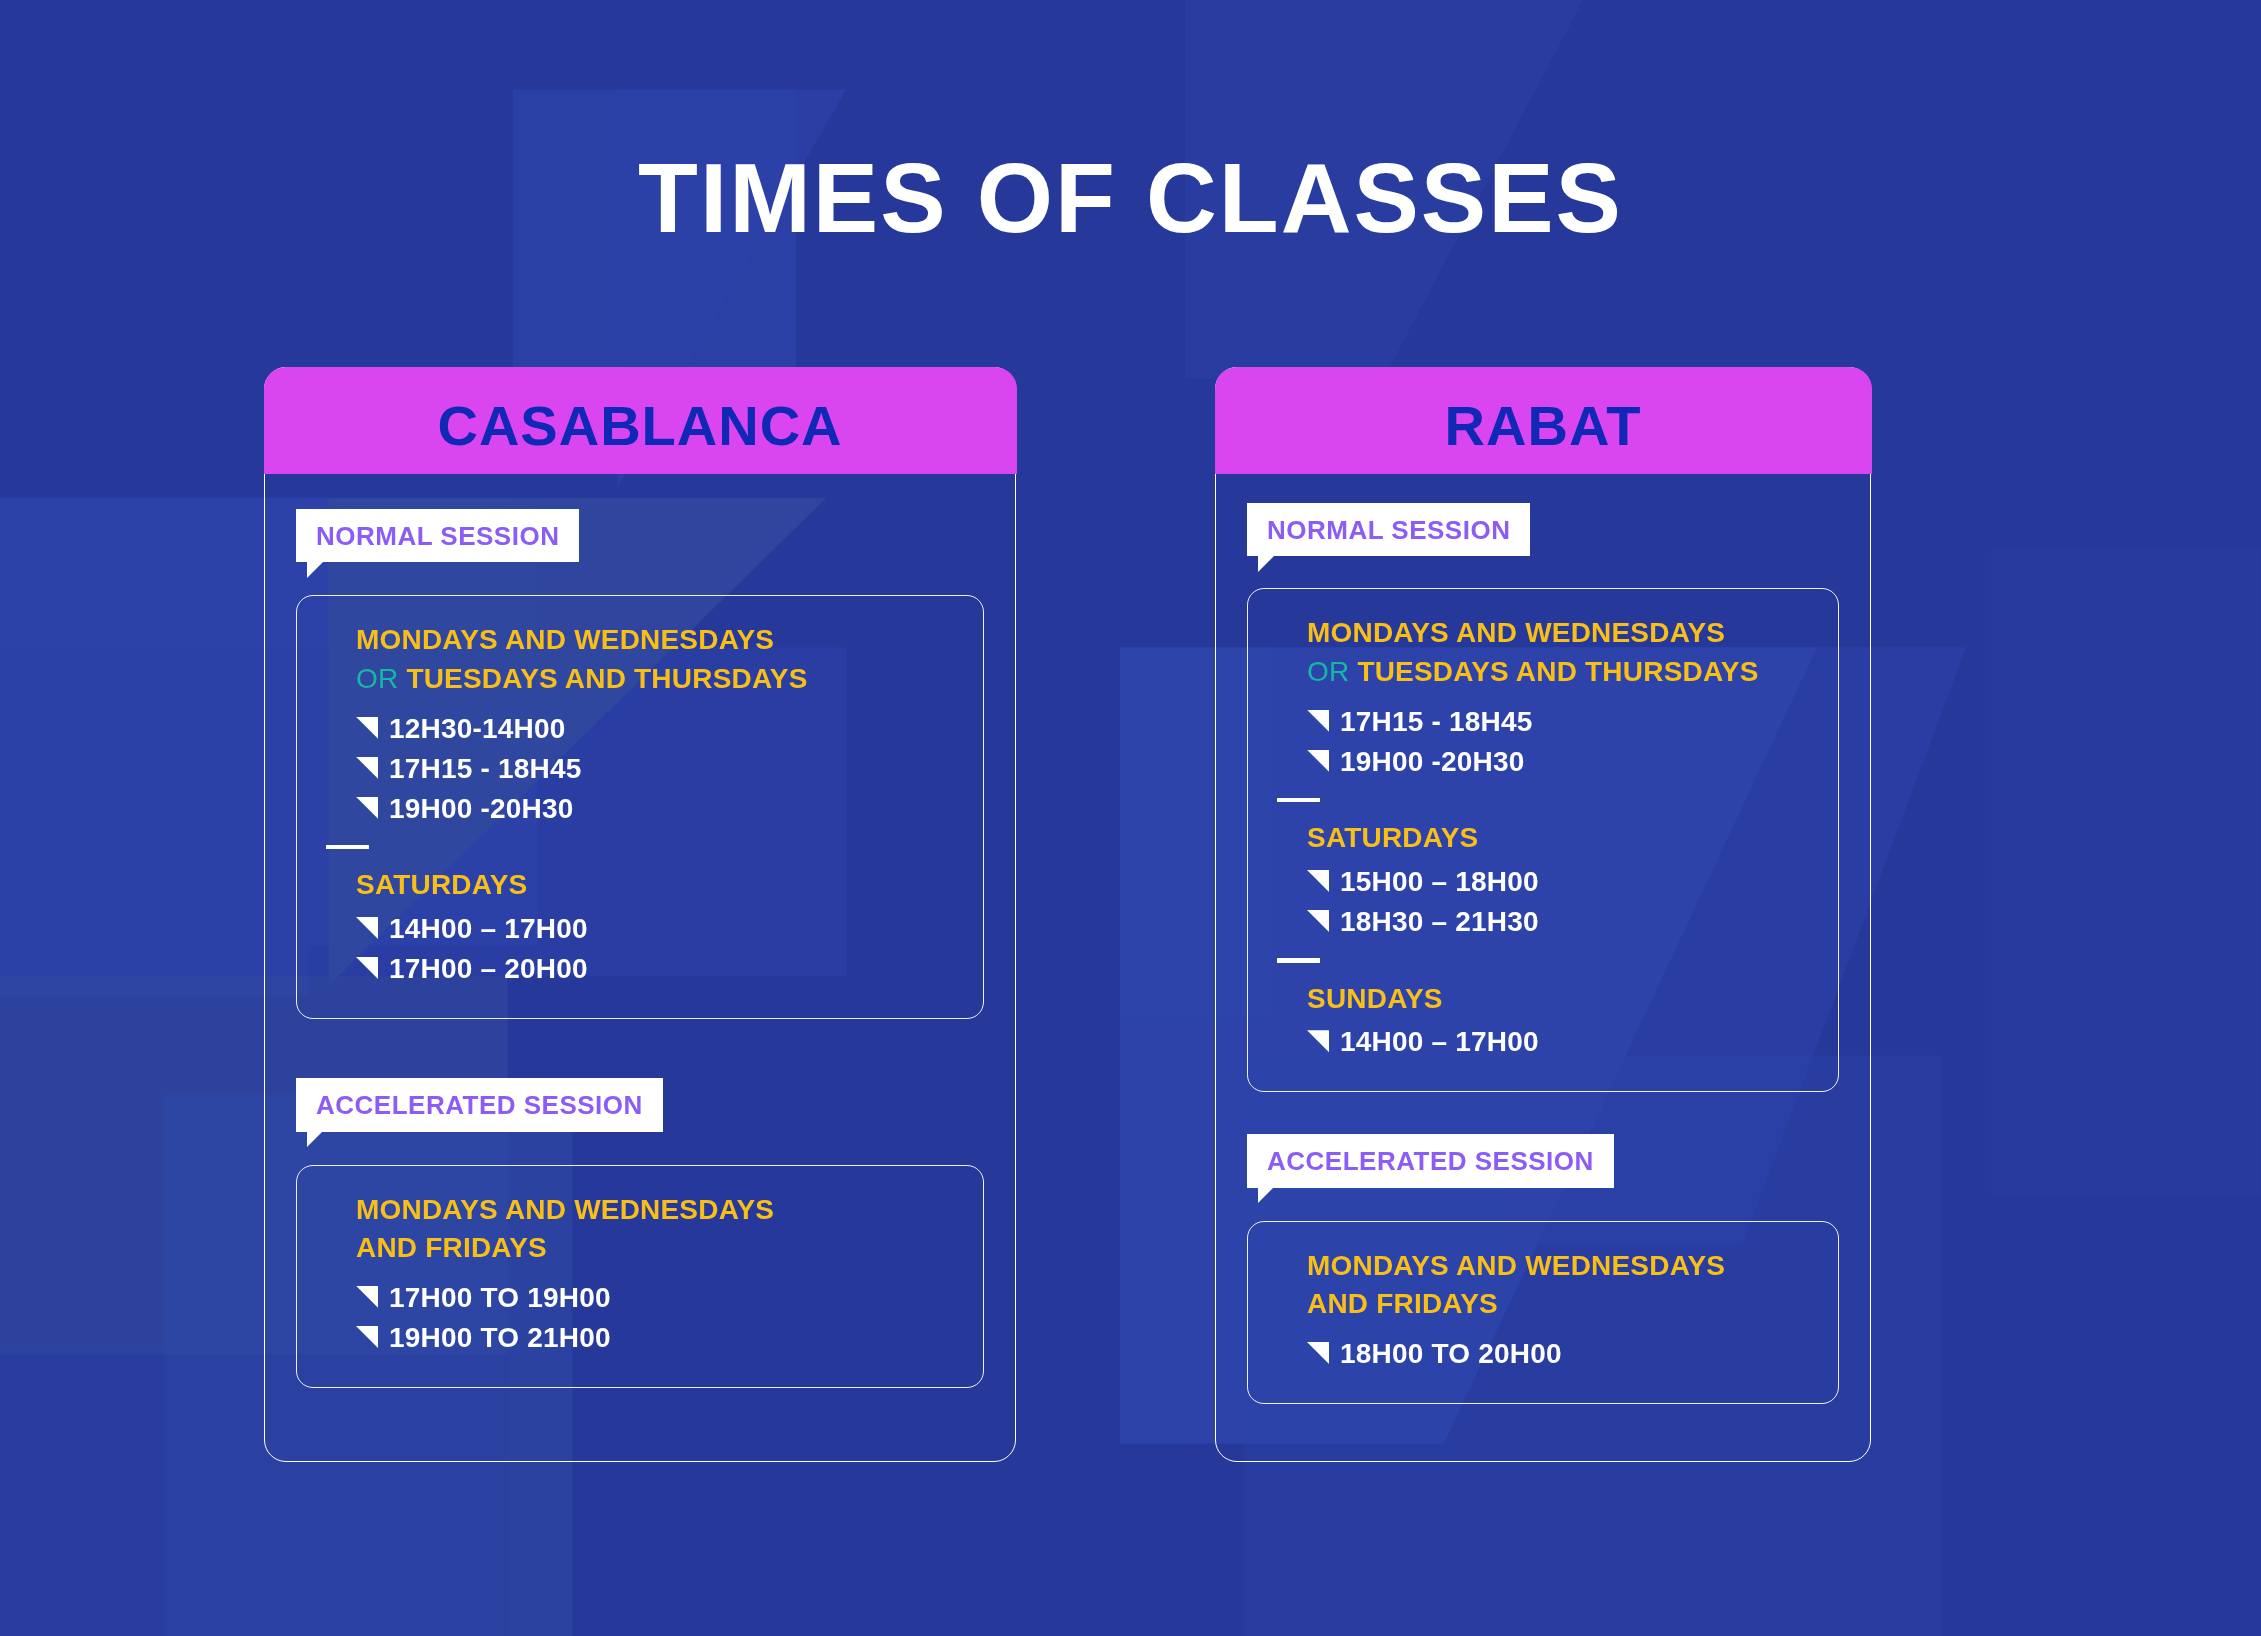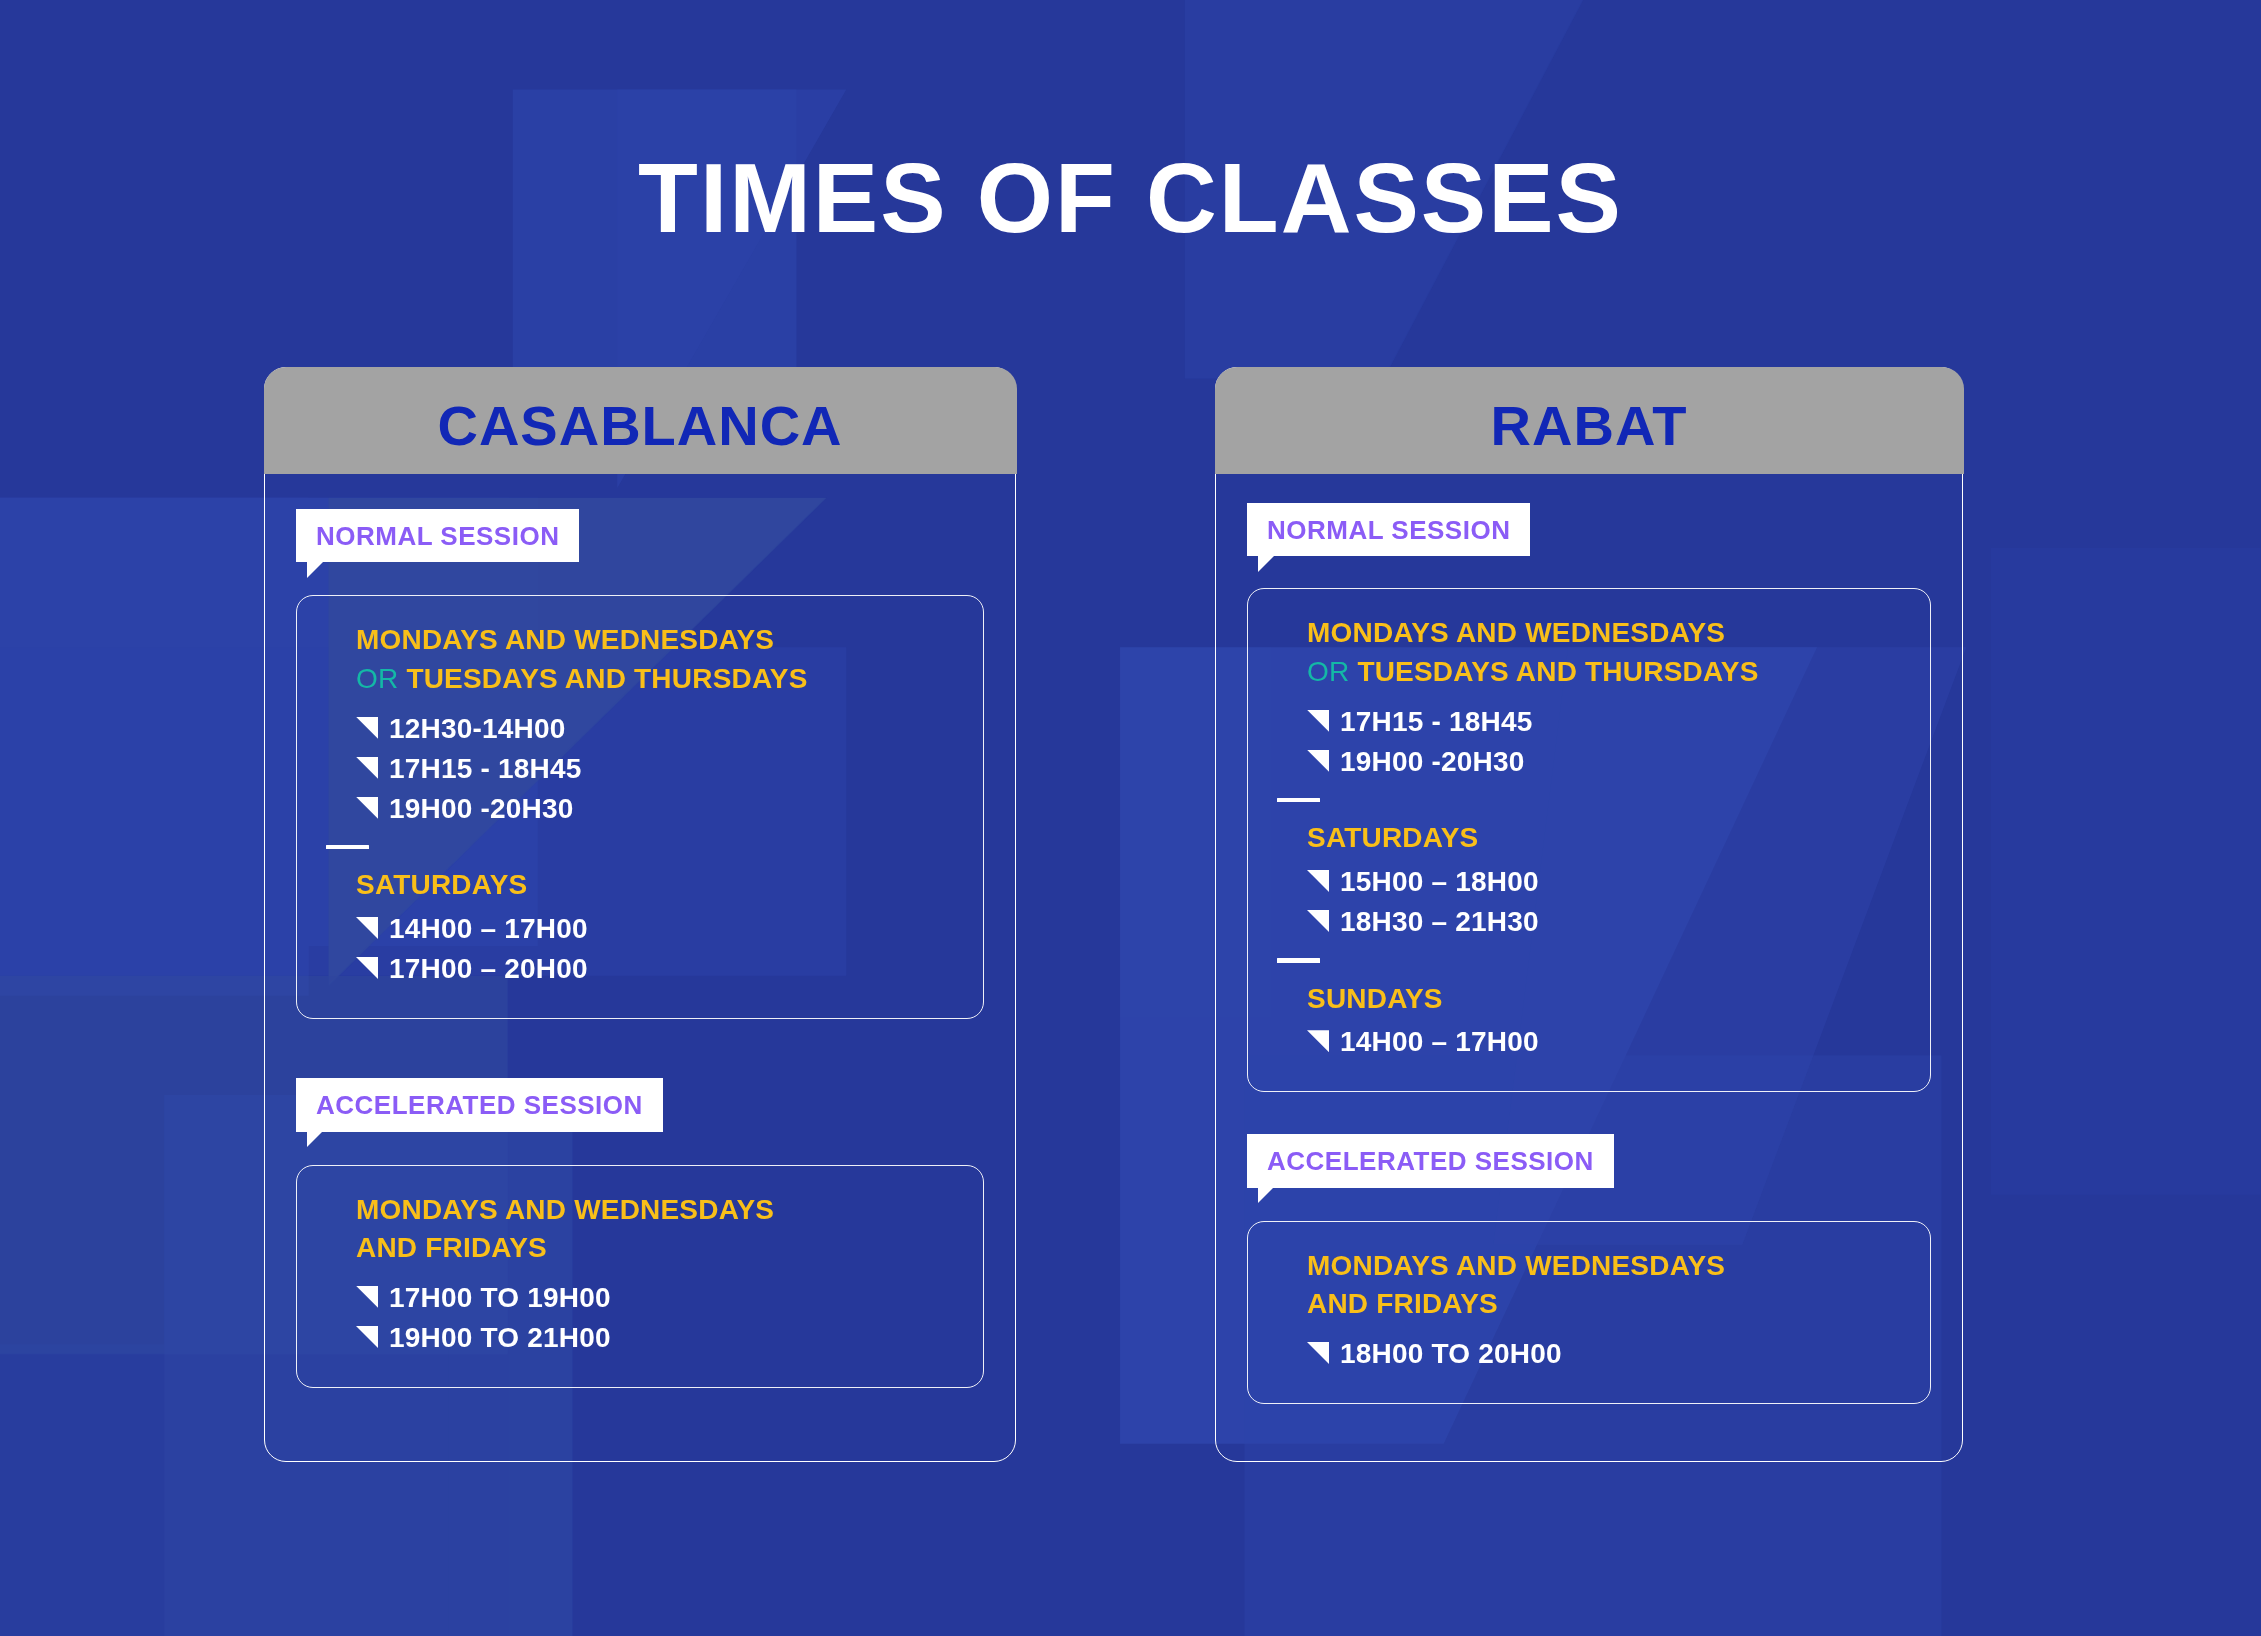--- a/index.html
+++ b/index.html
@@ -31,27 +31,27 @@
   }
 
   
   .card{
     position:absolute;
     border:1.5px solid #ffffff;
     border-radius:22px;
     background:transparent;
   }
   #card-casablanca{ left:264px;  top:367px;  width:752px; height:1095px; }
-  #card-rabat{      left:1215px; top:367px;  width:748px; height:1095px; }
+  #card-rabat{      left:1215px; top:367px;  width:656px; height:1095px; }
 
   .card-header{
     position:absolute;
     left:-1.5px; top:-1.5px;
     width:calc(100% + 3px);
-    background:#a3a3a3;
+    background:#d946ef;
     border-top-left-radius:22px;
     border-top-right-radius:22px;
     text-align:center;
     color:#1127b6;
     font-weight:bold;
     font-size:56px;
     letter-spacing:1px;
     line-height:1;
   }
   #card-casablanca .card-header{ height:107px; padding-top:31px; }

